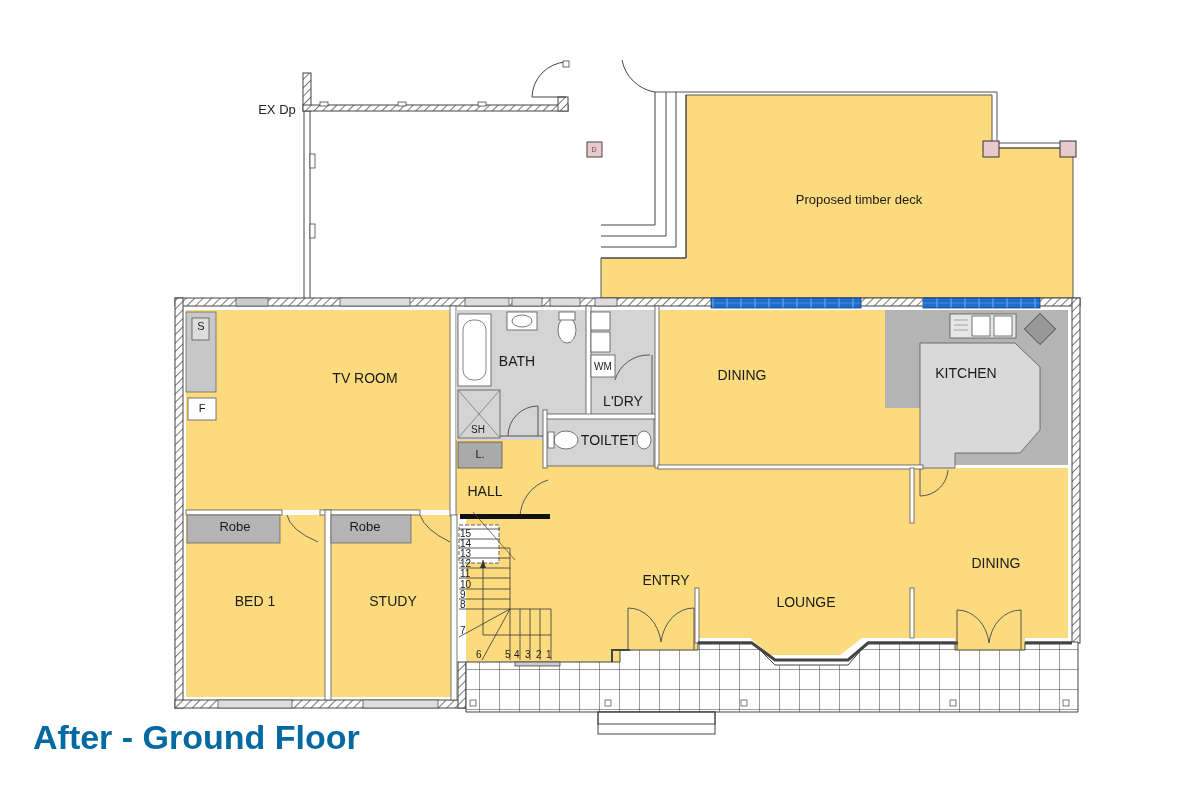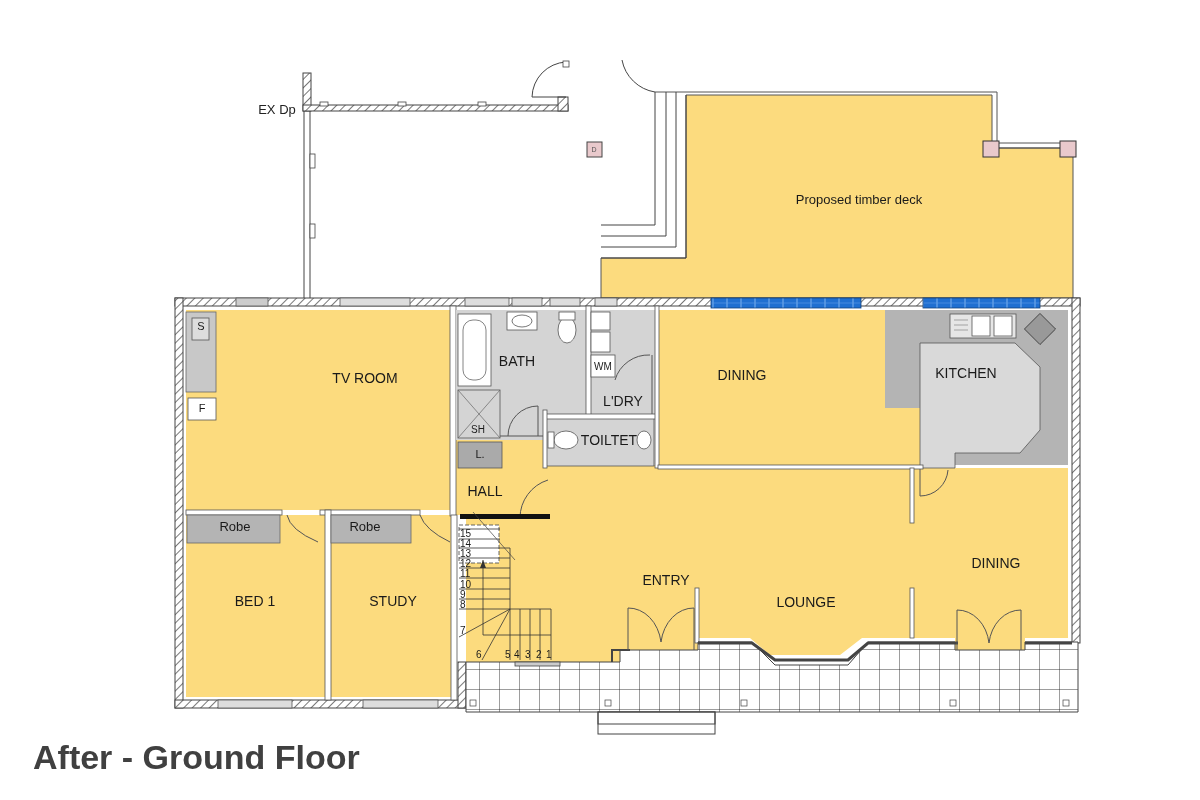--- a/index.html
+++ b/index.html
@@ -1,21 +1,21 @@
 <!DOCTYPE html>
 <html><head>
 <meta charset="utf-8">
 <style>
   html, body { margin: 0; padding: 0; background: #ffffff; }
   body { width: 1200px; height: 800px; position: relative; overflow: hidden; font-family: "Liberation Sans", sans-serif; }
   #plan { position: absolute; left: 0; top: 0; width: 1200px; height: 800px; }
   .room-label { font-family: "Liberation Sans", sans-serif; font-size: 14px; fill: #1a1a1a; text-anchor: middle; dominant-baseline: middle; }
   .small-label { font-family: "Liberation Sans", sans-serif; font-size: 11px; fill: #1a1a1a; text-anchor: middle; dominant-baseline: middle; }
   .step-label { font-family: "Liberation Sans", sans-serif; font-size: 10px; fill: #1a1a1a; }
-  .title { position: absolute; left: 33px; top: 738px; font-family: "Liberation Sans", sans-serif; font-weight: bold; font-size: 34px; color: #404040; letter-spacing: 0px; }
+  .title { position: absolute; left: 33px; top: 718px; font-family: "Liberation Sans", sans-serif; font-weight: bold; font-size: 34px; color: #0369a1; letter-spacing: 0px; }
 </style>
 </head>
 <body>
 
 <svg id="plan" viewBox="0 0 1200 800" xmlns="http://www.w3.org/2000/svg">
   <defs>
     <pattern id="hatch" width="6" height="6" patternUnits="userSpaceOnUse" patternTransform="rotate(45)">
       <rect width="6" height="6" fill="#ffffff"></rect>
       <line x1="0" y1="0" x2="0" y2="6" stroke="#555" stroke-width="1.6"></line>
     </pattern>

